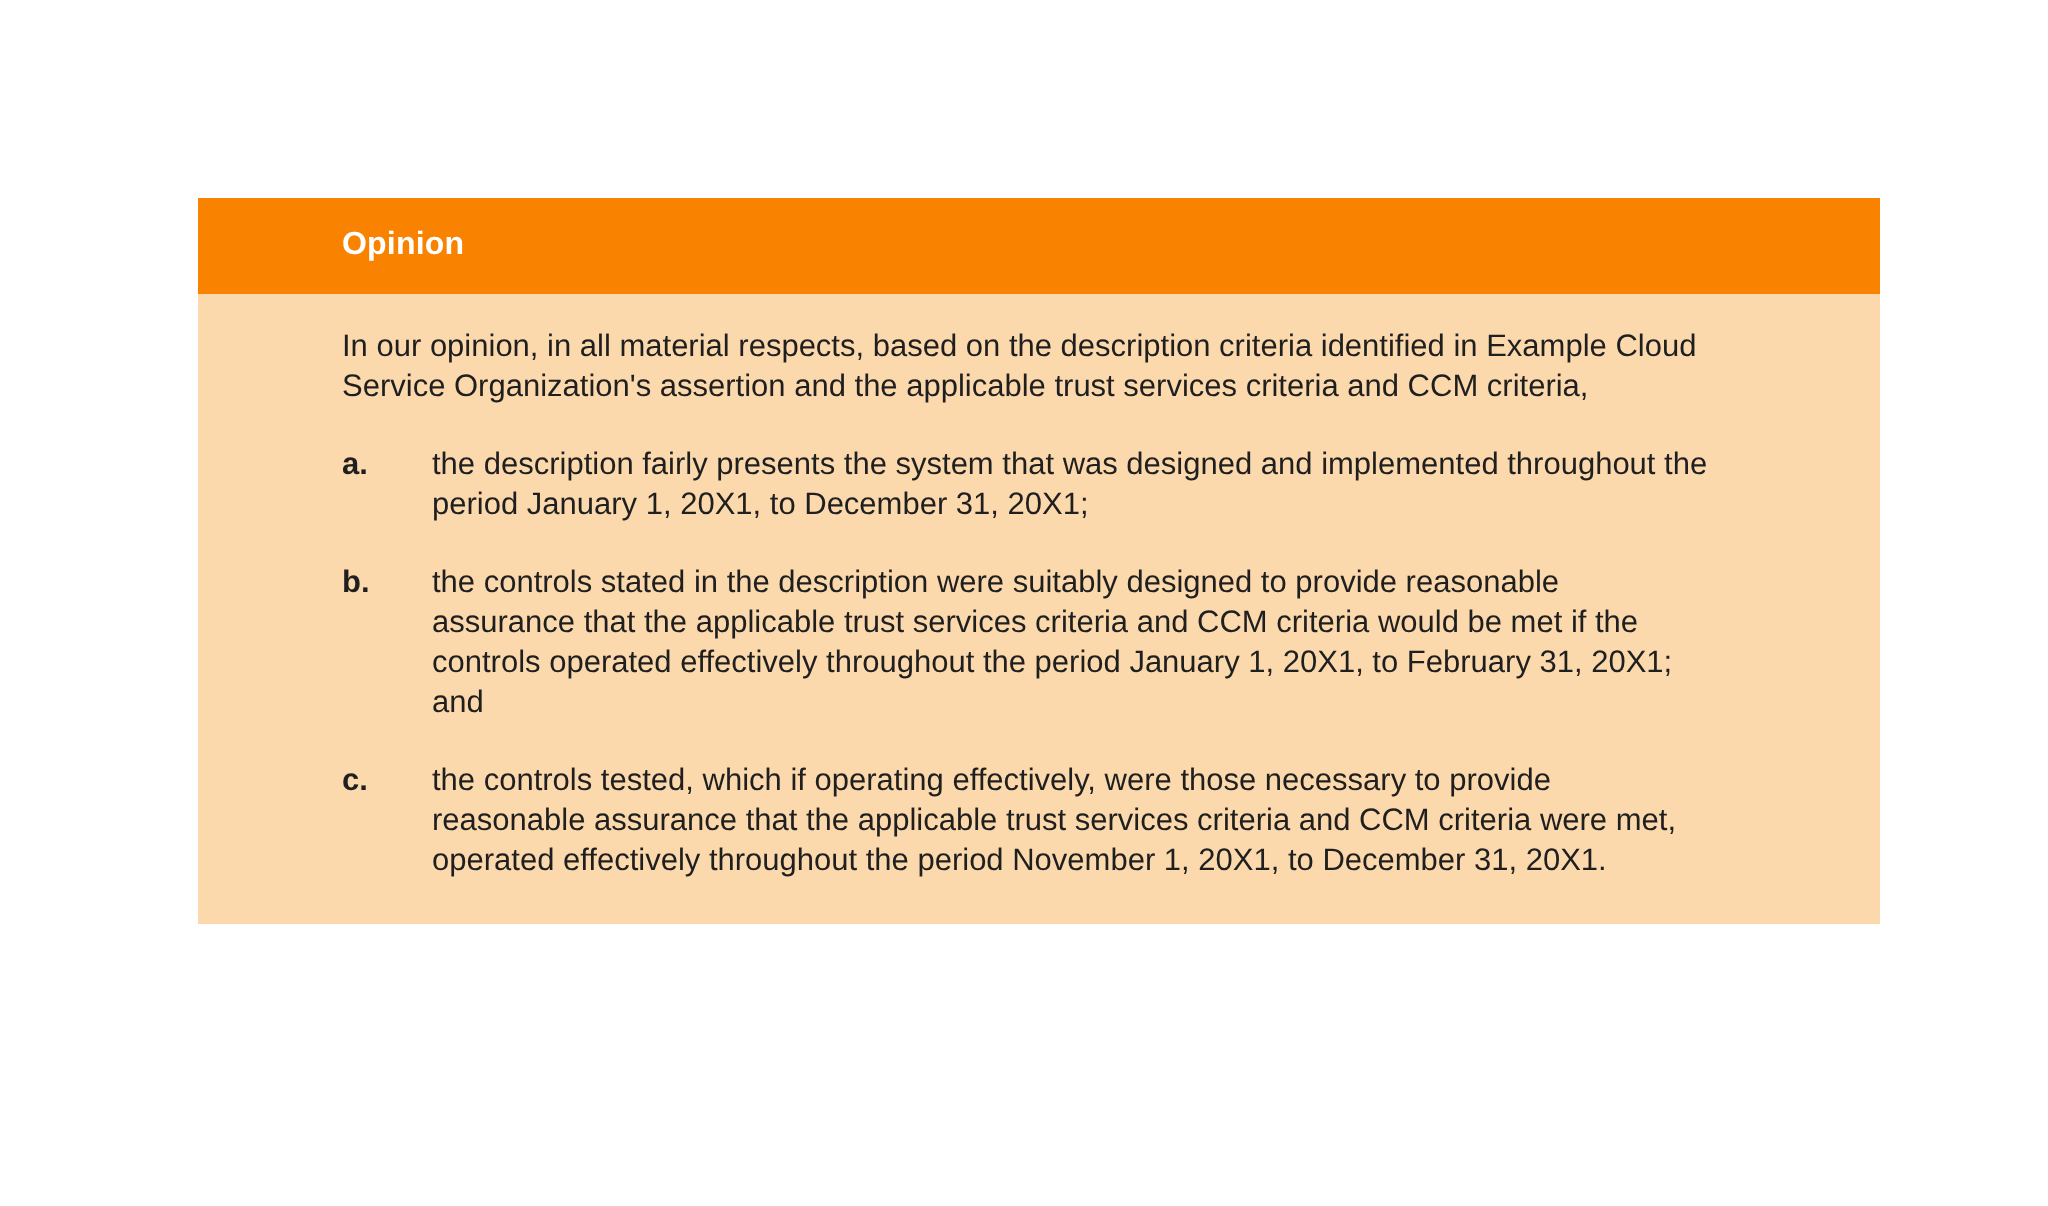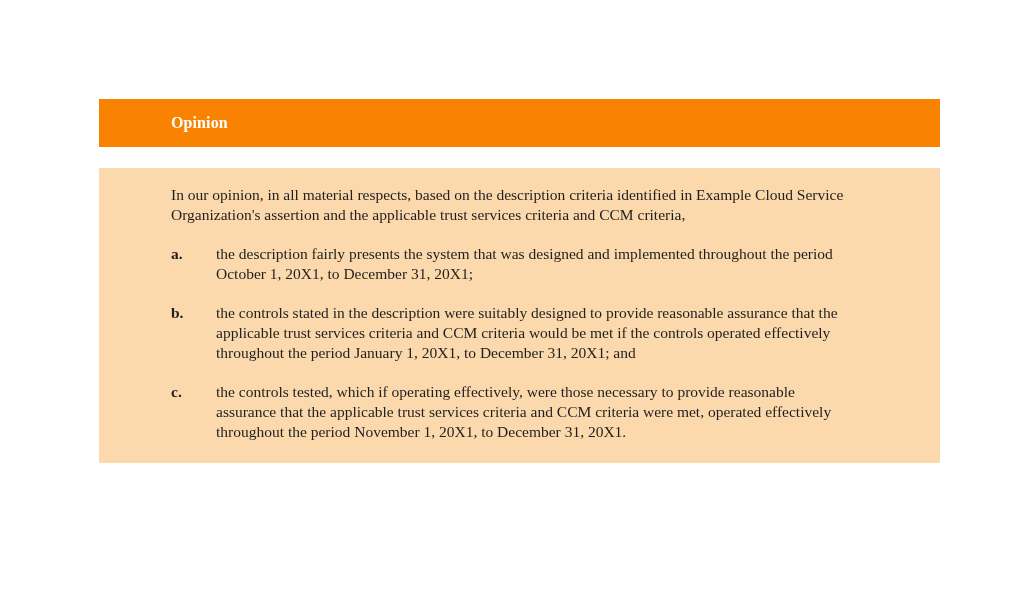--- a/index.html
+++ b/index.html
@@ -1,15 +1,15 @@
 <!DOCTYPE html>
 <html style="--header-bg: #F98300; --header-fg: #FFFFFF; --body-bg: #FBD9AC; --body-fg: #1F1F1F;"><head>
 <meta charset="utf-8">
 <style>
-  * { margin: 0; padding: 0; box-sizing: border-box; font-family: Liberation Serif, serif; }
+  * { margin: 0; padding: 0; box-sizing: border-box; }
 
   html, body {
     width: 1024px;
     height: 603px;
     background: #ffffff;
     font-family: "Liberation Sans", "DejaVu Sans", sans-serif;
     overflow: hidden;
   }
 
   .card {
@@ -34,21 +34,20 @@
     font-weight: 700;
     letter-spacing: 0.1px;
   }
 
   .card-body {
     background: var(--body-bg, #FBD9AC);
     color: var(--body-fg, #1F1F1F);
     padding: 17px 85px 21px 72px;
     font-size: 15.5px;
     line-height: 20px;
-    margin-top: 21px;
   }
 
   .intro {
     margin-bottom: 19px;
     max-width: 690px;
   }
 
   .opinion-item {
     display: flex;
     margin-bottom: 19px;
@@ -73,26 +72,26 @@
   <div class="card-header">
     <span class="title">Opinion</span>
   </div>
 
   <div class="card-body">
 
     <p class="intro">In our opinion, in all material respects, based on the description criteria identified in Example Cloud Service Organization's assertion and the applicable trust services criteria and CCM criteria,</p>
 
     <div class="opinion-item">
       <span class="item-label">a.</span>
-      <span class="item-text">the description fairly presents the system that was designed and implemented throughout the period October 1, 20X1, to December 31, 20X1;</span>
+      <span class="item-text">the description fairly presents the system that was designed and implemented throughout the period January 1, 20X1, to December 31, 20X1;</span>
     </div>
 
     <div class="opinion-item">
       <span class="item-label">b.</span>
-      <span class="item-text">the controls stated in the description were suitably designed to provide reasonable assurance that the applicable trust services criteria and CCM criteria would be met if the controls operated effectively throughout the period January 1, 20X1, to December 31, 20X1; and</span>
+      <span class="item-text">the controls stated in the description were suitably designed to provide reasonable assurance that the applicable trust services criteria and CCM criteria would be met if the controls operated effectively throughout the period January 1, 20X1, to February 31, 20X1; and</span>
     </div>
 
     <div class="opinion-item">
       <span class="item-label">c.</span>
       <span class="item-text">the controls tested, which if operating effectively, were those necessary to provide reasonable assurance that the applicable trust services criteria and CCM criteria were met, operated effectively throughout the period November 1, 20X1, to December 31, 20X1.</span>
     </div>
 
   </div>
 </div>
 

